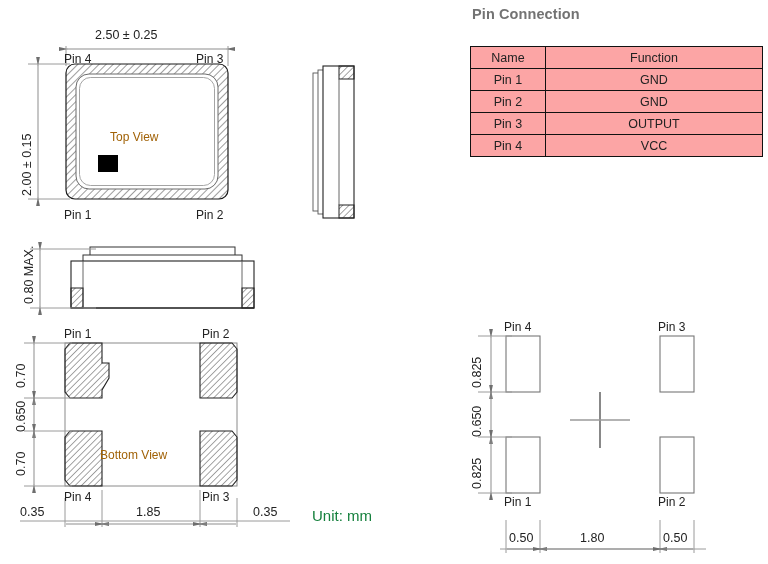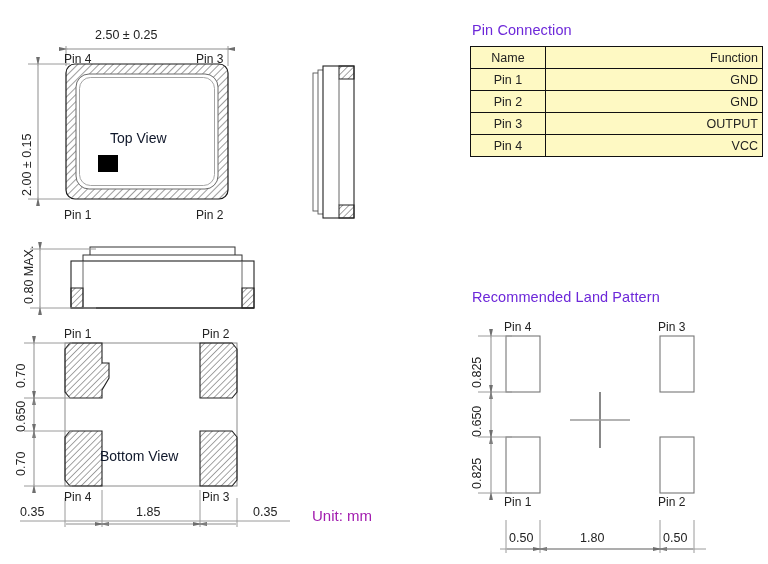--- a/index.html
+++ b/index.html
@@ -9,55 +9,55 @@
     font-family:"Liberation Sans", sans-serif;
     color:#1a1a1a;
     position:relative;
     overflow:hidden;
   }
   .stage{position:absolute;left:0;top:0;width:768px;height:564px;}
   .abs{position:absolute;}
 
   
   .sec-title{
-    font-size:14.5px;font-weight:normal;color:#6d28d9;letter-spacing:.1px;white-space:nowrap;margin-top:16px;
+    font-size:14.5px;font-weight:bold;color:#737373;letter-spacing:.1px;white-space:nowrap;
   }
   .dim{
     font-size:12.5px;color:#222;white-space:nowrap;
   }
   .pinlbl{
     font-size:12px;color:#222;white-space:nowrap;
   }
   .viewlbl{
-    font-size:14px;color:#0f172a;white-space:nowrap;
+    font-size:12px;color:#a16207;white-space:nowrap;
   }
   .unit{
-    font-size:15px;color:#a21caf;white-space:nowrap;
+    font-size:15px;color:#15803d;white-space:nowrap;
   }
   .rot{
     transform:rotate(-90deg);
     transform-origin:left top;
   }
 
   
   .pintable{
     border-collapse:collapse;
     font-size:12.5px;
     color:#222;
-    background:#fef9c3;
+    background:#fca5a5;
   }
   .pintable td{
     border:1px solid #111;
     text-align:center;
     height:21px;
     padding:0 4px;
     font-weight:normal;
   }
   .pintable td.c-name{width:66px;}
-  .pintable td.c-func{width:208px;text-align:right;}
+  .pintable td.c-func{width:208px;}
 
   svg{display:block;overflow:visible;}
 </style>
 </head>
 <body>
 
 <div class="stage">
 
   <svg class="abs" style="left:0;top:0;" width="768" height="564">
     <defs>
@@ -248,21 +248,20 @@
         <td class="c-name">Pin 3</td>
         <td class="c-func">OUTPUT</td>
       </tr>
       <tr>
         <td class="c-name">Pin 4</td>
         <td class="c-func">VCC</td>
       </tr>
     </tbody>
   </table>
 
-  <div class="abs sec-title" style="left:472px;top:273px;">Recommended Land Pattern</div>
 
   <div class="abs pinlbl" style="left:504px;top:320px;">Pin 4</div>
   <div class="abs pinlbl" style="left:658px;top:320px;">Pin 3</div>
   <div class="abs pinlbl" style="left:504px;top:495px;">Pin 1</div>
   <div class="abs pinlbl" style="left:658px;top:495px;">Pin 2</div>
 
   <div class="abs dim rot" style="left:470px;top:388px;">0.825</div>
   <div class="abs dim rot" style="left:470px;top:437px;">0.650</div>
   <div class="abs dim rot" style="left:470px;top:489px;">0.825</div>
 

